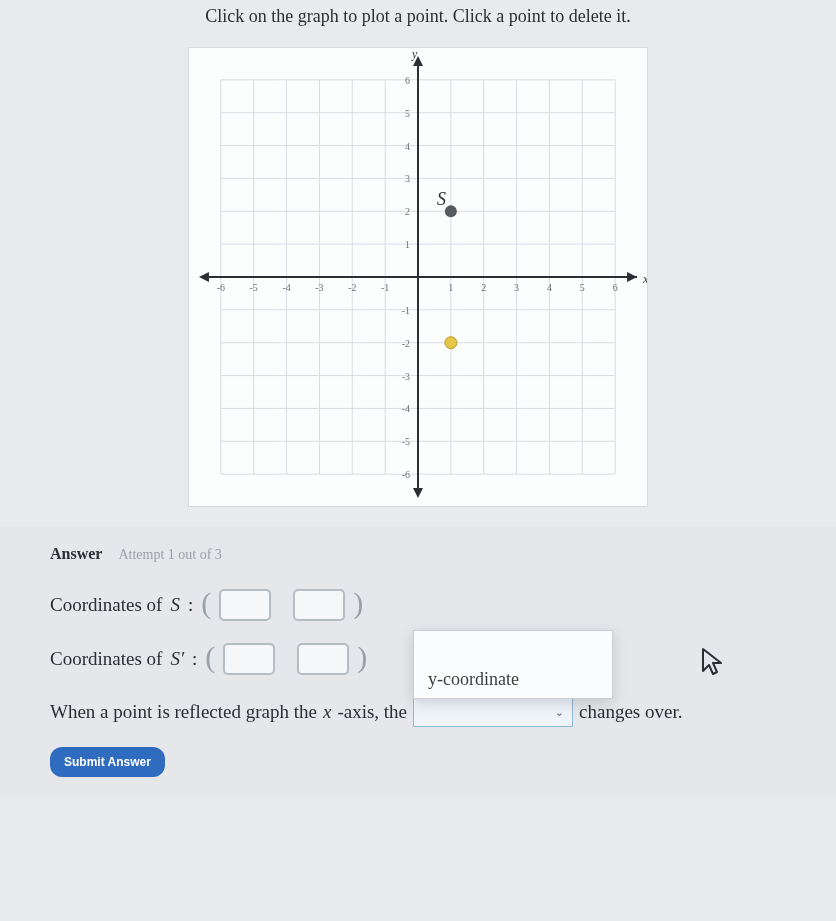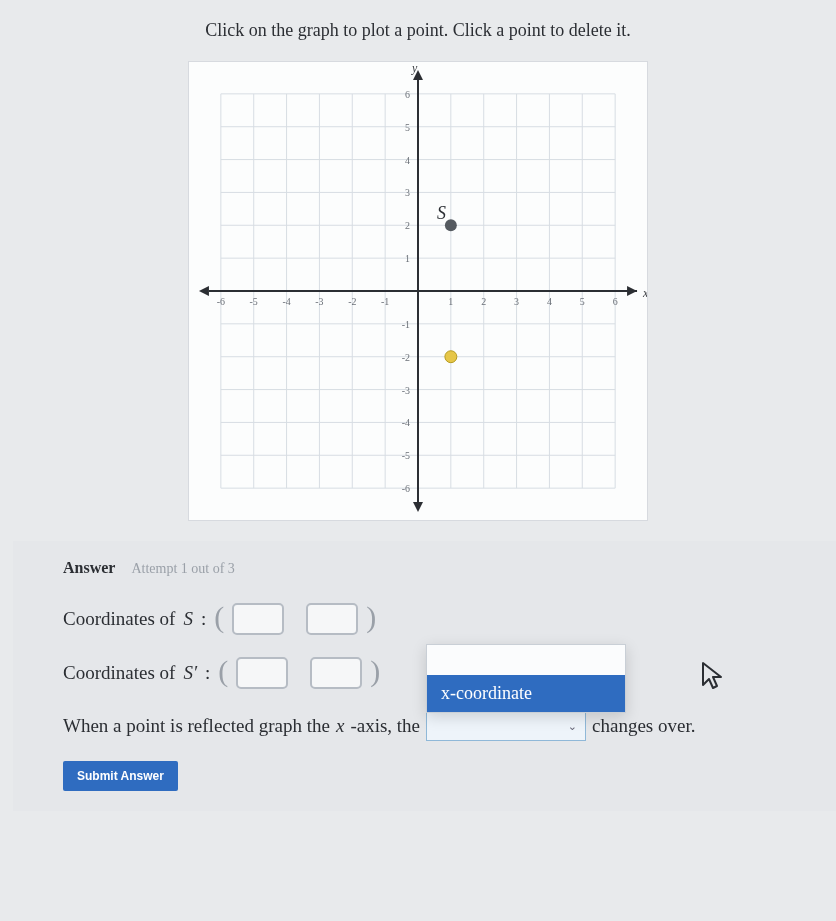--- a/index.html
+++ b/index.html
@@ -8,35 +8,34 @@
     background: #e8eaec;
     width: 836px;
     height: 921px;
     overflow: hidden;
     color: #3a3d42;
   }
   .instruction {
     text-align: center;
     font-size: 18px;
     color: #2b2e33;
-    padding: 20px 60px 10px 60px;
+    padding: 6px 60px 10px 60px;
   }
   .graph-wrap {
     display: flex;
     justify-content: center;
     padding: 10px 0 20px 0;
   }
   .graph {
     background: #fcfdfd;
     border: 1px solid #d7dadf;
   }
   .answer-section {
     background: #e5e7ea;
     padding: 18px 40px 20px 50px;
-    margin-left: 13px;
   }
   .answer-header {
     font-size: 16px;
     color: #4a4d52;
     margin-bottom: 26px;
   }
   .answer-header .bold { font-weight: bold; color: #2b2e33; }
   .answer-header .light { color: #9aa0a8; font-size: 14px; }
   .coord-row {
     font-size: 19px;
@@ -109,21 +108,21 @@
     color: #fff;
   }
   .submit-btn {
     background: #2f6cc0;
     color: #fff;
     border: none;
     padding: 8px 14px;
     font-size: 12px;
     font-weight: bold;
     cursor: pointer;
-    border-radius: 2px;
+    border-radius: 12px;
   }
   .cursor-arrow {
     position: absolute;
     right: 70px;
     top: -50px;
     font-size: 28px;
     color: #2b2e33;
     pointer-events: none;
   }
   .sprime { font-style: italic; font-family:'Times New Roman',serif; }
@@ -235,21 +234,21 @@
     <span class="paren">)</span>
   </div>
 
   <div class="reflect-row">
     <span>When a point is reflected graph the </span>
     <span class="ital">x</span>
       <span>-axis, the</span>
     <span class="dropdown-slot">
       <div class="dropdown-popup">
         <div class="opt blank"></div>
-        <div class="opt sel">x-coordinate</div>
+        <div class="opt">y-coordinate</div>
       </div>
       <div class="dropdown-field">
         <span class="chev">⌄</span>
       </div>
     </span>
     <span>changes over.</span>
     <span class="cursor-arrow">
       <svg width="26" height="30" viewBox="0 0 26 30">
           <path d="M3 2 L3 24 L9 18 L13 27 L17 25 L13 16 L21 16 Z" fill="none" stroke="#2b2e33" stroke-width="2" stroke-linejoin="round"></path>
         </svg>

